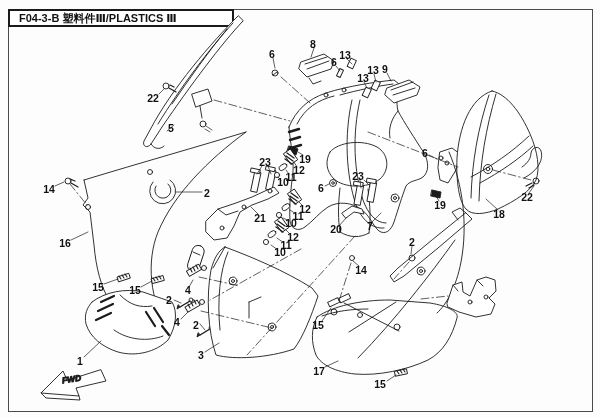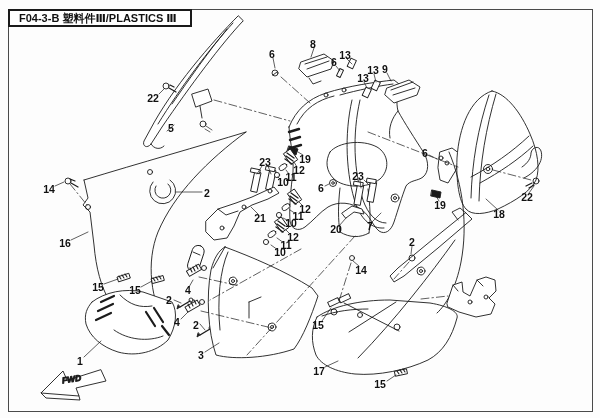--- a/index.html
+++ b/index.html
@@ -1,19 +1,19 @@
 <!DOCTYPE html>
 <html><head>
 <meta charset="utf-8">
 <style>
   html,body{margin:0;padding:0;background:#e8e8e8;}
   .page{position:relative;width:600px;height:418px;background:#fdfdfd;overflow:hidden;
         font-family:"Liberation Sans","DejaVu Sans",sans-serif;}
   .frame{position:absolute;left:8px;top:9px;width:583px;height:401px;border:1px solid #4a4a4a;}
-  .title-box{position:absolute;left:8px;top:9px;width:184px;height:18px;border:2px solid #1a1a1a;
+  .title-box{position:absolute;left:8px;top:9px;width:226px;height:18px;border:2px solid #1a1a1a;
              background:#fff;display:flex;align-items:center;box-sizing:border-box;padding-left:9px;
              font-size:11px;font-weight:bold;color:#111;white-space:nowrap;letter-spacing:0;}
   svg{position:absolute;left:0;top:0;}
   .plabel{font-size:10.5px;font-weight:bold;fill:#111;}
   .fwdtext{font-size:8.5px;font-weight:bold;font-style:italic;fill:#111;}
 </style>
 </head>
 <body>
 
 <div class="page">

